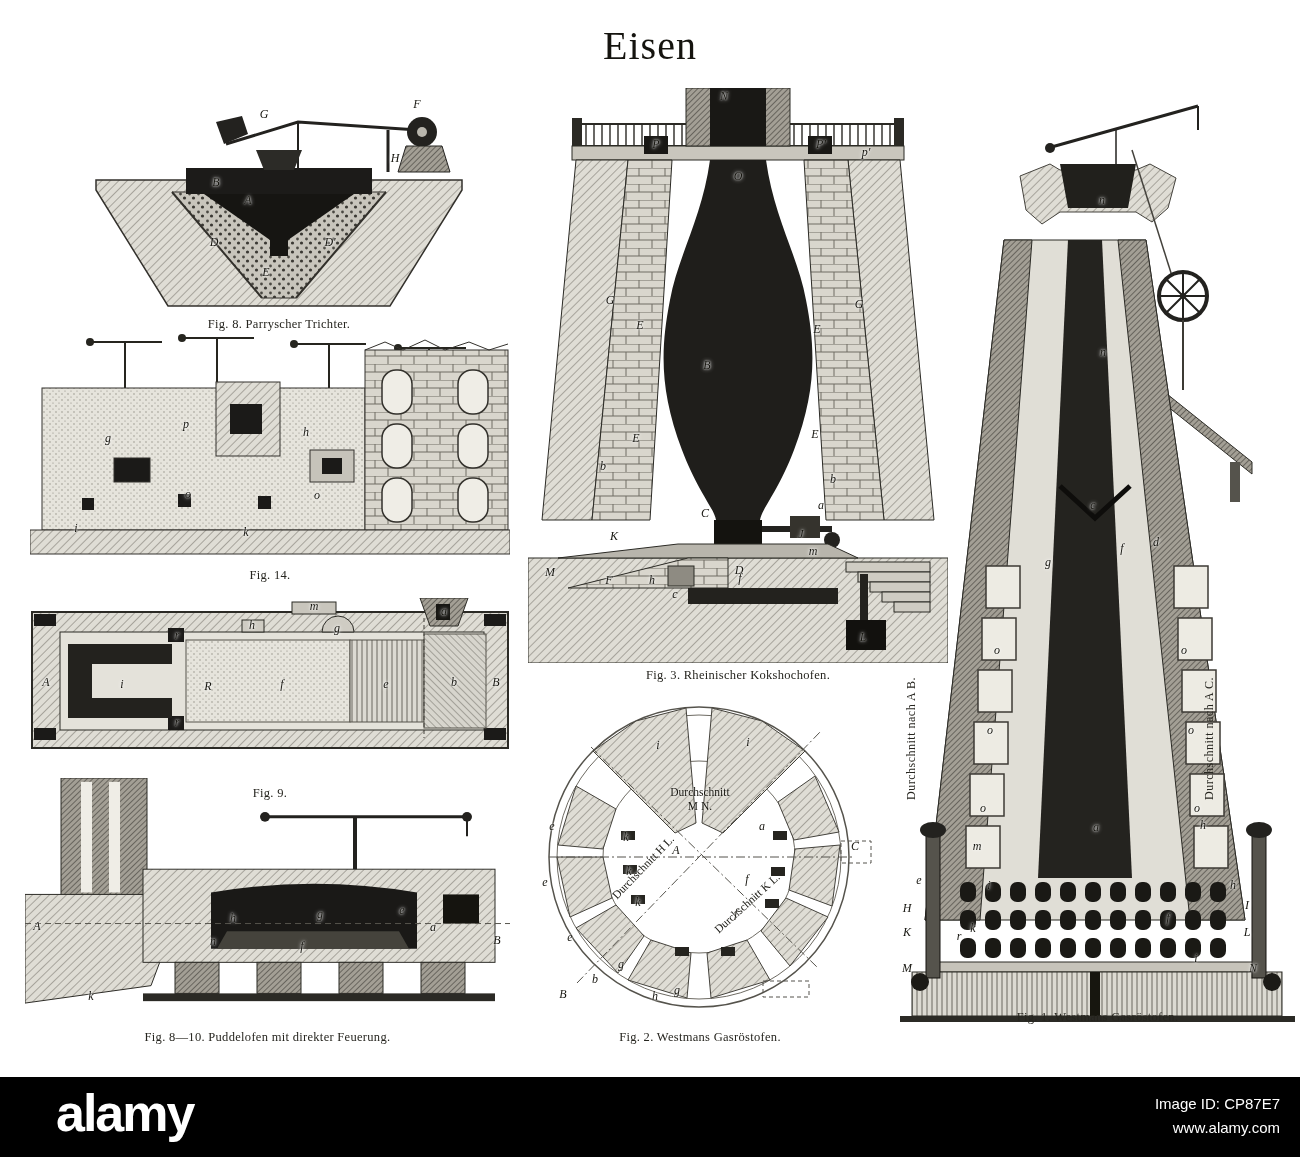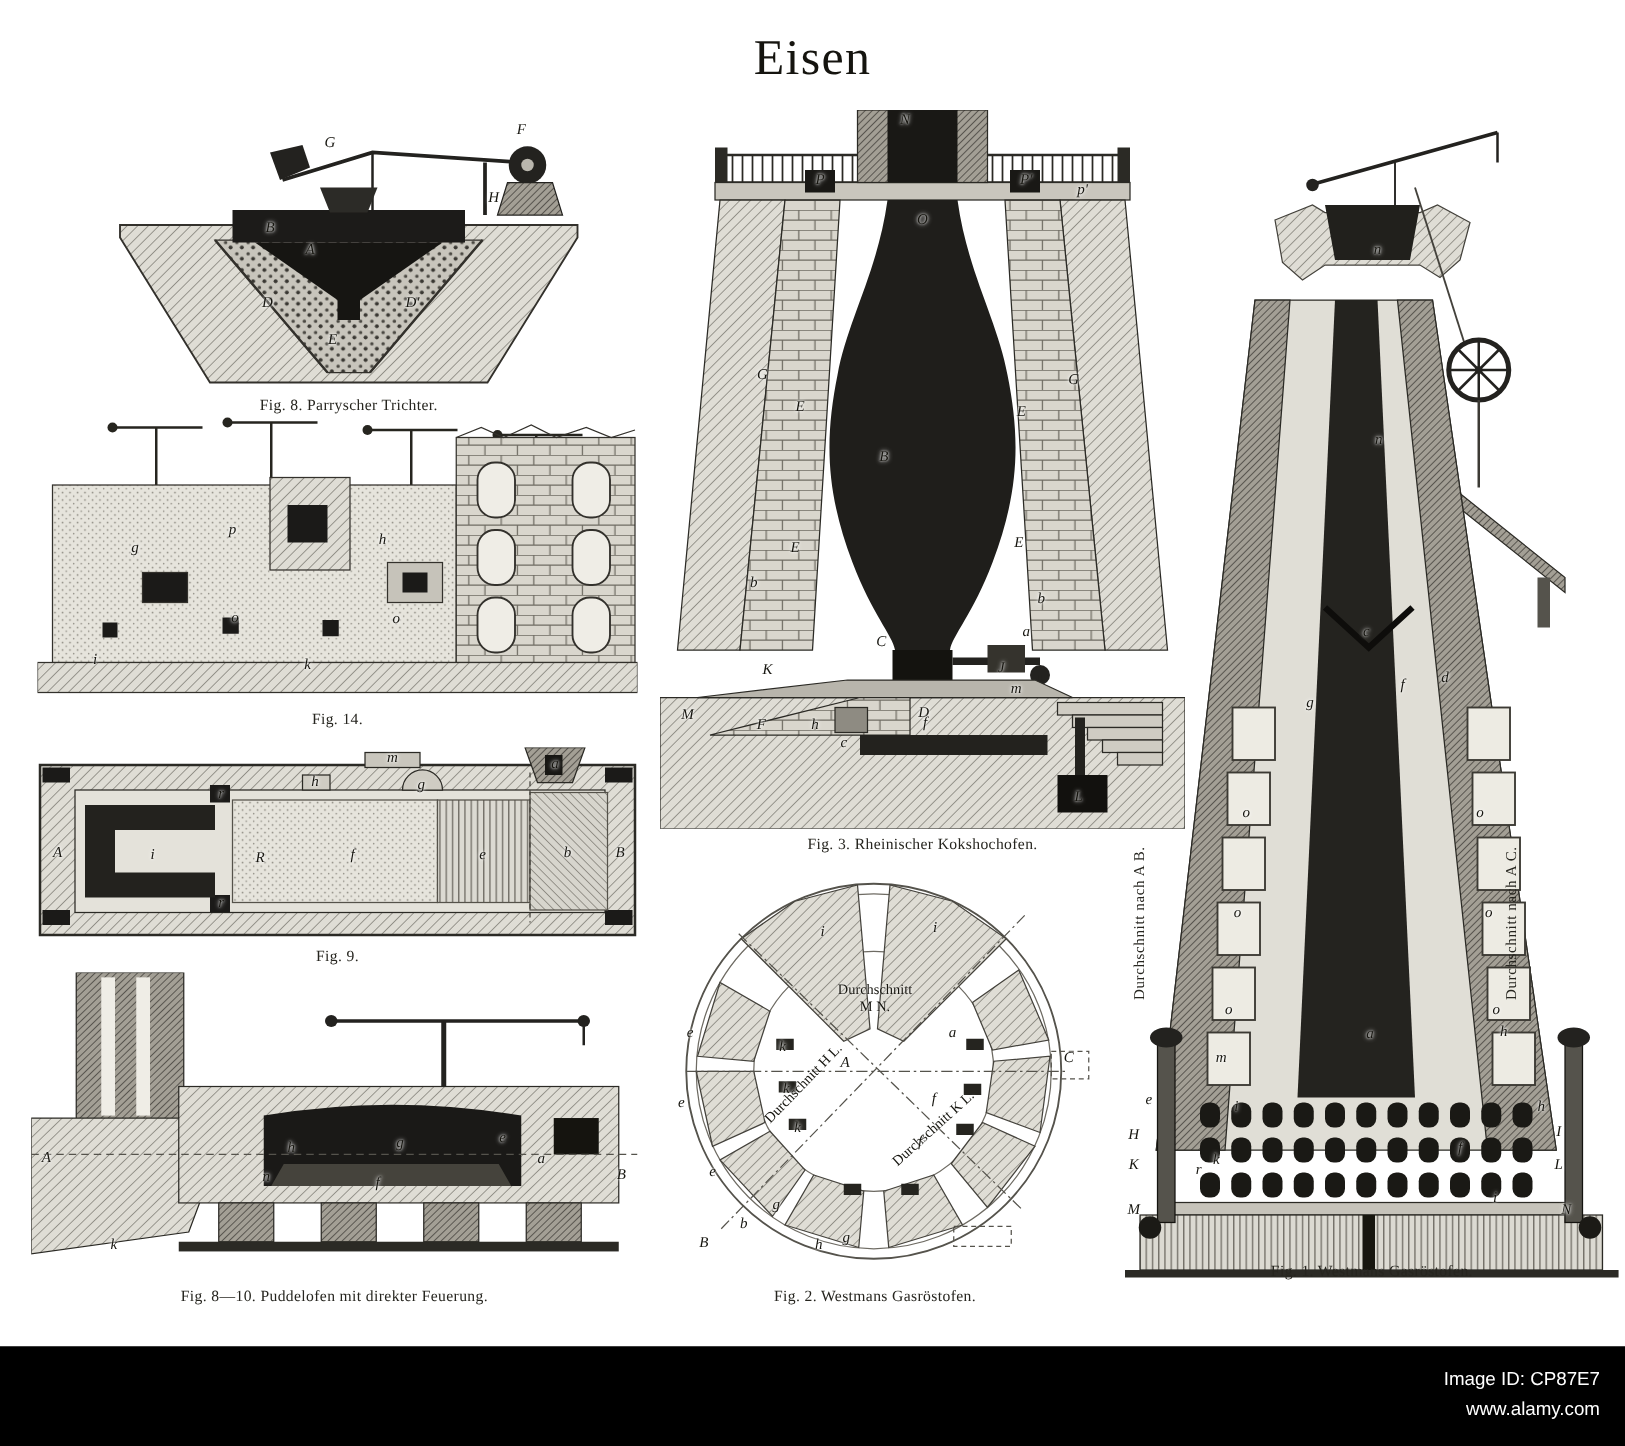--- a/index.html
+++ b/index.html
@@ -143,21 +143,21 @@
       <rect x="320" y="42" width="74" height="82" fill="url(#vl)" stroke="#55524a"></rect>
       <rect x="394" y="36" width="62" height="94" fill="url(#hB)" stroke="#55524a"></rect>
       <line x1="394" y1="20" x2="394" y2="140" stroke="#44423c" stroke-dasharray="4 3"></line>
       <rect x="262" y="4" width="44" height="12" fill="#c9c6bd" stroke="#2b2a25"></rect>
       <path d="M292,34 a16,16 0 0 1 32,0 z" fill="#cfccc3" stroke="#2b2a25"></path>
       <rect x="212" y="22" width="22" height="12" fill="#cfccc3" stroke="#2b2a25"></rect>
       <path d="M390,0 h48 l-10,28 h-28 z" fill="url(#hC)" stroke="#2b2a25"></path>
       <rect x="406" y="6" width="14" height="16" fill="#171613"></rect>
     </svg>
   <span class="lbl" style="left: 16px; top: 84px;">A</span><span class="lbl" style="left: 466px; top: 84px;">B</span><span class="lbl" style="left: 284px; top: 8px;">m</span><span class="lbl" style="left: 307px; top: 30px;">g</span><span class="lbl" style="left: 222px; top: 27px;">h</span><span class="lbl" style="left: 147px; top: 37px;">r</span><span class="lbl" style="left: 147px; top: 124px;">r</span><span class="lbl" style="left: 414px; top: 13px;">a</span><span class="lbl" style="left: 92px; top: 86px;">i</span><span class="lbl" style="left: 178px; top: 88px;">R</span><span class="lbl" style="left: 252px; top: 86px;">f</span><span class="lbl" style="left: 356px; top: 86px;">e</span><span class="lbl" style="left: 424px; top: 84px;">b</span></div>
-  <div class="cap" style="left:30px;top:758px;width:480px">Fig. 9.</div>
+  <div class="cap" style="left:30px;top:786px;width:480px">Fig. 9.</div>
 
   <div class="fig" style="left:25px;top:778px;width:485px;height:228px">
     <svg viewBox="0 0 485 235" width="485" height="228" preserveAspectRatio="none">
       <rect x="36" y="0" width="86" height="122" fill="url(#hC)" stroke="#2b2a25"></rect>
       <rect x="56" y="4" width="11" height="114" fill="#efede6"></rect>
       <rect x="84" y="4" width="11" height="114" fill="#efede6"></rect>
       <path d="M0,120 H160 L126,214 L0,232 Z" fill="url(#hA)" stroke="#2b2a25"></path>
       <rect x="118" y="94" width="352" height="96" fill="url(#hA)" stroke="#2b2a25"></rect>
       <path d="M186,176 V118 Q288,100 392,118 V176 Z" fill="#1a1917"></path>
       <path d="M192,176 l10,-18 h172 l10,18 z" fill="#45433c"></path>
@@ -344,19 +344,20 @@
       <rect x="352" y="742" width="14" height="146" fill="#55534c" stroke="#14130f"></rect>
       <ellipse cx="359" cy="740" rx="13" ry="8" fill="#23221f"></ellipse>
       <circle cx="372" cy="892" r="9" fill="#1b1a16"></circle>
     </svg>
     <div class="vcap" style="left:4px;top:470px;height:240px">Durchschnitt nach A B.</div>
     <div class="vcap" style="left:302px;top:470px;height:240px">Durchschnitt nach A C.</div>
   <span class="lbl" style="left: 202px; top: 110px;">n</span><span class="lbl" style="left: 203px; top: 262px;">n</span><span class="lbl" style="left: 193px; top: 415px;">c</span><span class="lbl" style="left: 222px; top: 458px;">f</span><span class="lbl" style="left: 256px; top: 452px;">d</span><span class="lbl" style="left: 148px; top: 472px;">g</span><span class="lbl" style="left: 196px; top: 737px;">a</span><span class="lbl" style="left: 97px; top: 560px;">o</span><span class="lbl" style="left: 90px; top: 640px;">o</span><span class="lbl" style="left: 83px; top: 718px;">o</span><span class="lbl" style="left: 284px; top: 560px;">o</span><span class="lbl" style="left: 291px; top: 640px;">o</span><span class="lbl" style="left: 297px; top: 718px;">o</span><span class="lbl" style="left: 77px; top: 756px;">m</span><span class="lbl" style="left: 89px; top: 795px;">i</span><span class="lbl" style="left: 19px; top: 790px;">e</span><span class="lbl" style="left: 303px; top: 735px;">h</span><span class="lbl" style="left: 333px; top: 795px;">h</span><span class="lbl" style="left: 268px; top: 828px;">f</span><span class="lbl" style="left: 7px; top: 818px;">H</span><span class="lbl" style="left: 347px; top: 815px;">I</span><span class="lbl" style="left: 7px; top: 842px;">K</span><span class="lbl" style="left: 347px; top: 842px;">L</span><span class="lbl" style="left: 7px; top: 878px;">M</span><span class="lbl" style="left: 353px; top: 878px;">N</span><span class="lbl" style="left: 73px; top: 838px;">k</span><span class="lbl" style="left: 59px; top: 846px;">r</span><span class="lbl" style="left: 296px; top: 868px;">i</span></div>
   <div class="cap" style="left:900px;top:1010px;width:395px">Fig. 1.  Westmans Gasröstofen.</div>
 
   <div class="bar">
+    <div class="brand">alamy</div>
     <div class="barright">
       <div>Image ID: CP87E7</div>
       <div>www.alamy.com</div>
     </div>
   </div>
 
 </div>
 
 </body></html>

